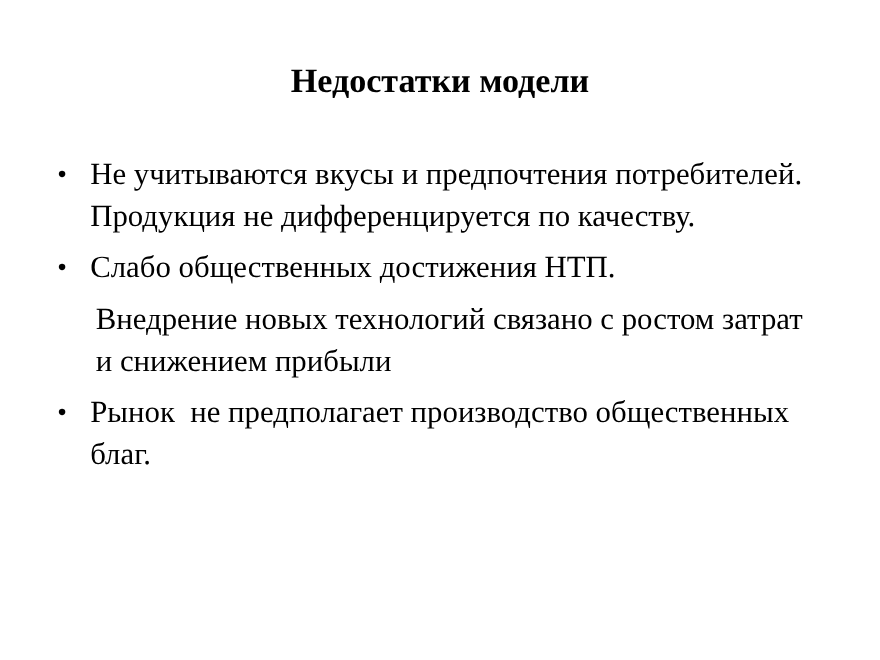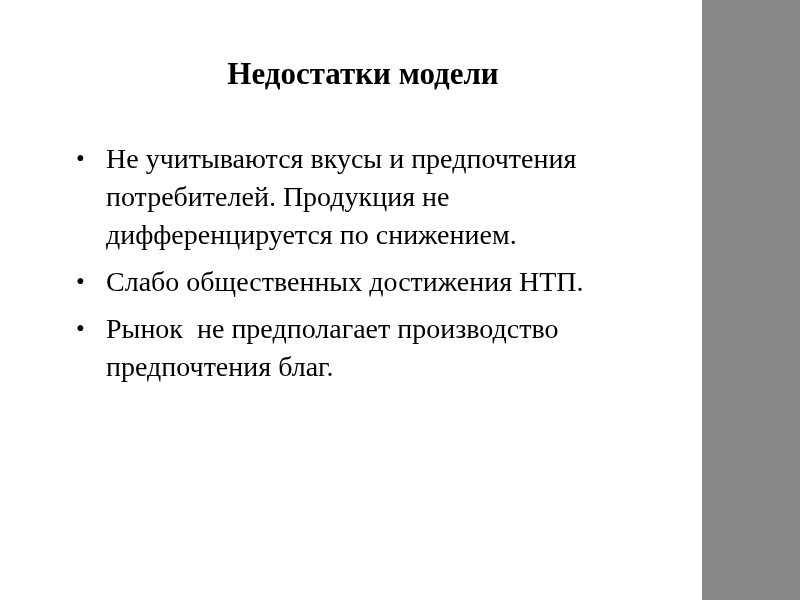--- a/index.html
+++ b/index.html
@@ -2,27 +2,26 @@
 <html><head>
 <meta charset="utf-8">
 <style>
   html, body {
     margin: 0;
     padding: 0;
     background: #888;
   }
   .slide {
     position: relative;
-    width: 678px;
+    width: 800px;
     height: 600px;
     background: #ffffff;
     overflow: hidden;
     font-family: "Liberation Serif", "DejaVu Serif", serif;
     color: #000000;
-    padding-left: 24px;
   }
   .slide-title {
     margin: 0;
     padding-top: 56px;
     text-align: center;
     font-size: 31px;
     font-weight: bold;
     letter-spacing: 0px;
     color: #000000;
   }
@@ -62,28 +61,32 @@
 </head>
 <body>
 
 <div class="slide">
   <h1 class="slide-title">Недостатки модели</h1>
 
   <ul class="bullet-list">
 
     <li class="bullet-item">
       <span class="bullet-marker">•</span>
-      <div class="bullet-text">Не учитываются вкусы и предпочтения потребителей. Продукция не дифференцируется по снижением.</div>
+      <div class="bullet-text">Не учитываются вкусы и предпочтения потребителей. Продукция не дифференцируется по качеству.</div>
     </li>
 
     <li class="bullet-item">
       <span class="bullet-marker">•</span>
       <div class="bullet-text">Слабо общественных достижения НТП.</div>
     </li>
 
+    <li class="bullet-item no-bullet">
+      <span class="bullet-marker">•</span>
+      <div class="bullet-text">Внедрение новых технологий связано с ростом затрат и снижением прибыли</div>
+    </li>
 
     <li class="bullet-item">
       <span class="bullet-marker">•</span>
-      <div class="bullet-text">Рынок  не предполагает производство предпочтения благ.</div>
+      <div class="bullet-text">Рынок  не предполагает производство общественных благ.</div>
     </li>
 
   </ul>
 </div>
 
 </body></html>

